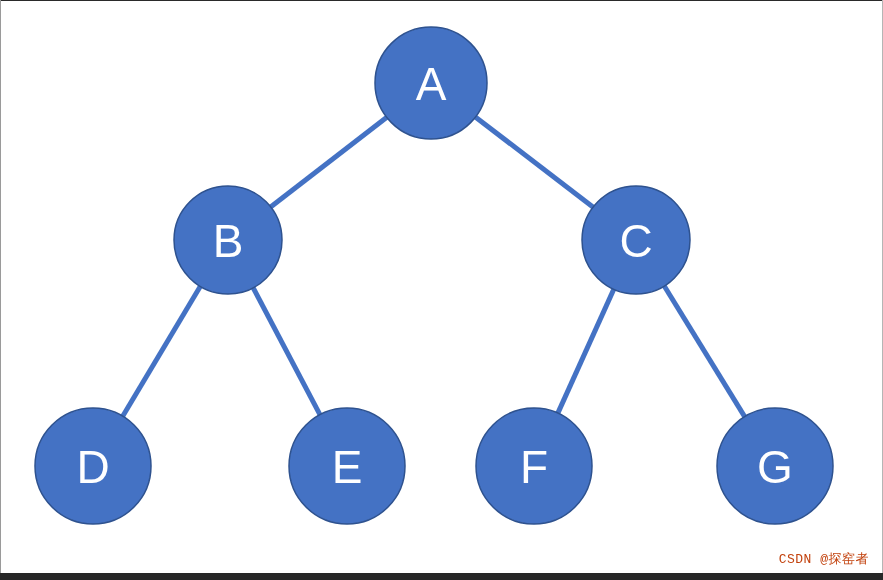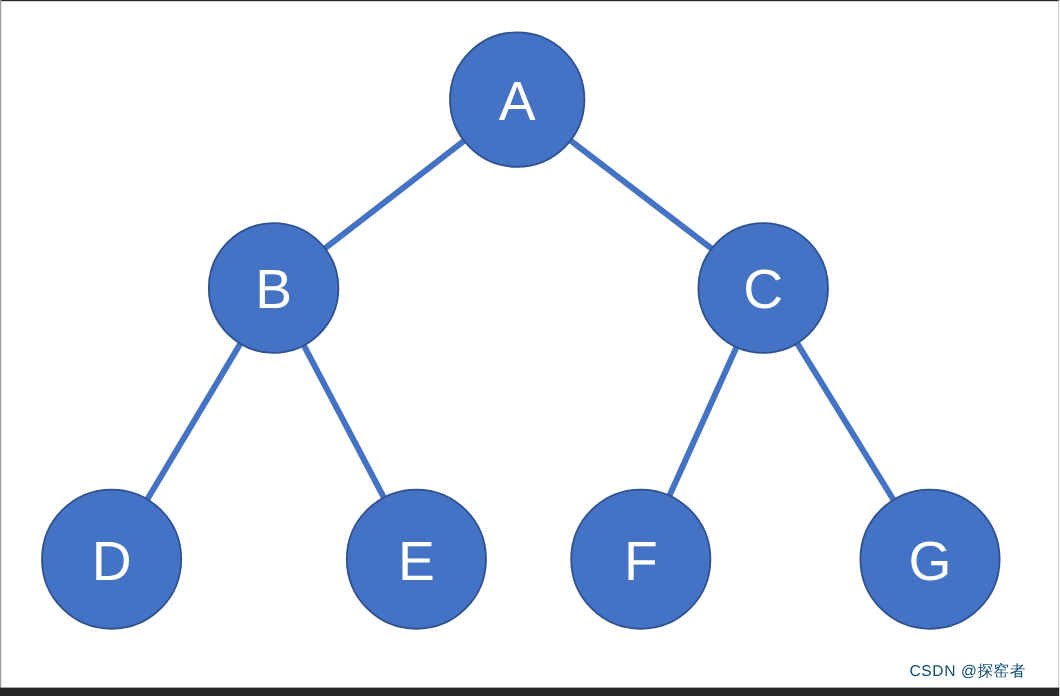--- a/index.html
+++ b/index.html
@@ -54,25 +54,25 @@
     font-size: 46px;
     font-weight: 400;
     fill: #ffffff;
     text-anchor: middle;
     dominant-baseline: central;
     letter-spacing: 0px;
   }
 
   .watermark {
     position: absolute;
-    right: 28px;
+    right: 14px;
     bottom: 12px;
-    font-family: Liberation Sans, sans-serif;
+    font-family: Liberation Mono, monospace;
     font-size: 13px;
-    color: #0c4a6e;
+    color: #c2410c;
     letter-spacing: 0.5px;
     white-space: nowrap;
   }
 </style>
 </head>
 <body>
 
 <div id="stage">
 
   <div class="frame-top"></div>

